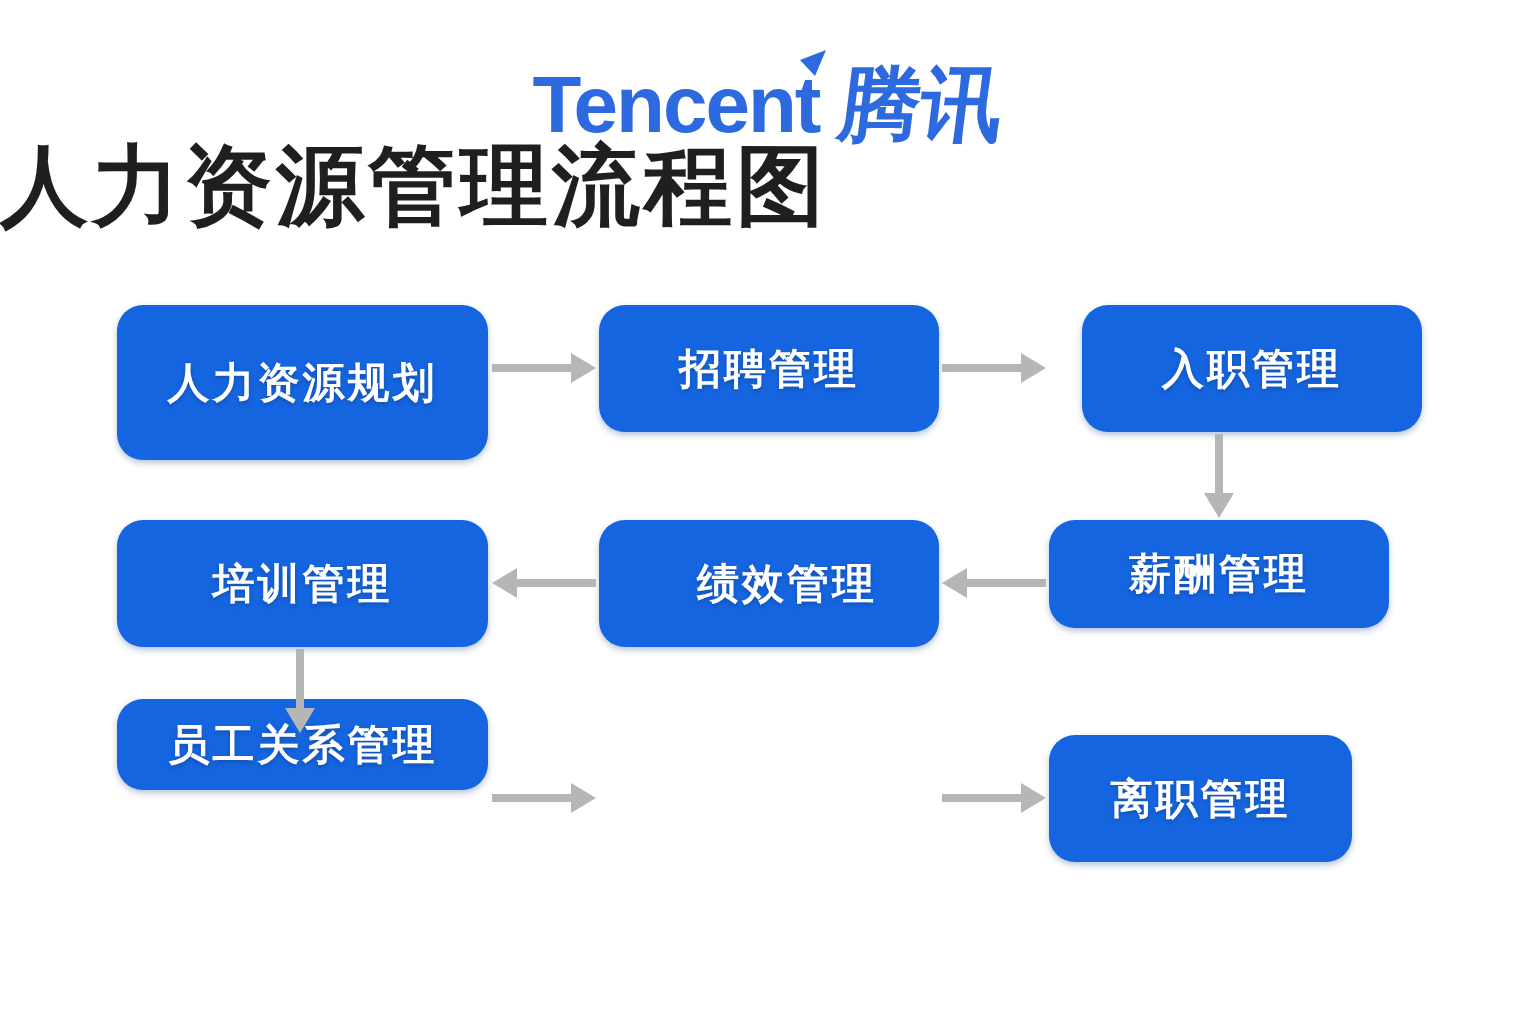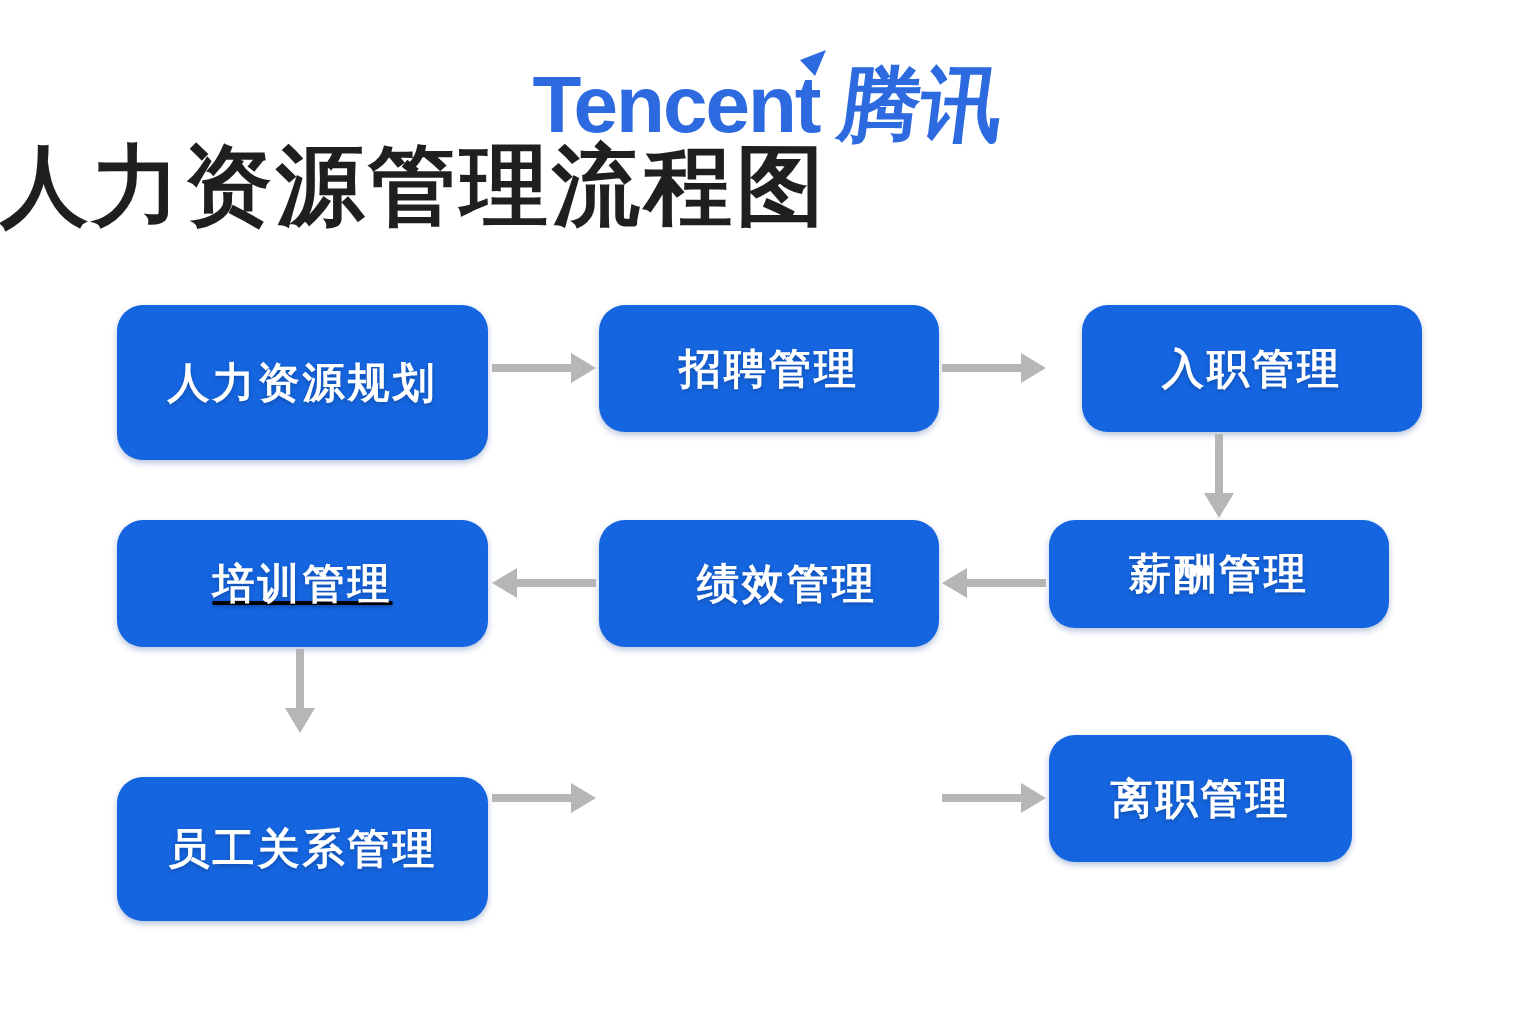--- a/index.html
+++ b/index.html
@@ -76,24 +76,24 @@
     color: var(--box-text, #ffffff);
     font-size: 42px;
     font-weight: bold;
     letter-spacing: 3px;
     text-shadow: 0 2px 4px rgba(0, 0, 0, 0.22);
     white-space: nowrap;
   }
   .n0 { left: 117px;  top: 305px; width: 371px; height: 155px; }
   .n1 { left: 599px;  top: 305px; width: 340px; height: 127px; }
   .n2 { left: 1049px; top: 305px; width: 340px; height: 127px; margin-left: 33px; }
-  .n3 { left: 117px;  top: 520px; width: 371px; height: 127px; text-decoration: underline; }
+  .n3 { left: 117px;  top: 520px; width: 371px; height: 127px; }
   .n4 { left: 599px;  top: 520px; width: 340px; height: 127px; padding-left: 36px; }
   .n5 { left: 1049px; top: 520px; width: 340px; height: 108px; }
-  .n6 { left: 117px;  top: 777px; width: 371px; height: 144px; }
+  .n6 { left: 117px;  top: 699px; width: 371px; height: 91px; }
   .n7 { left: 599px;  top: 735px; width: 340px; height: 127px; }
   .n8 { left: 1049px; top: 735px; width: 303px; height: 127px; }
 
   
   .arrow-h {
     position: absolute;
     height: 30px;
     display: flex;
     align-items: center;
   }

